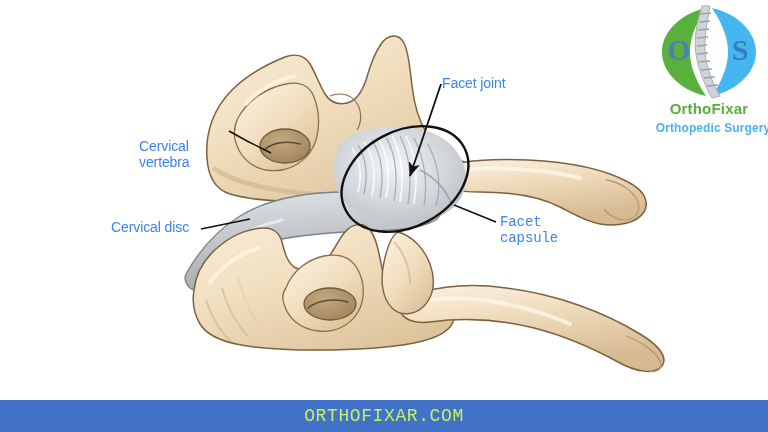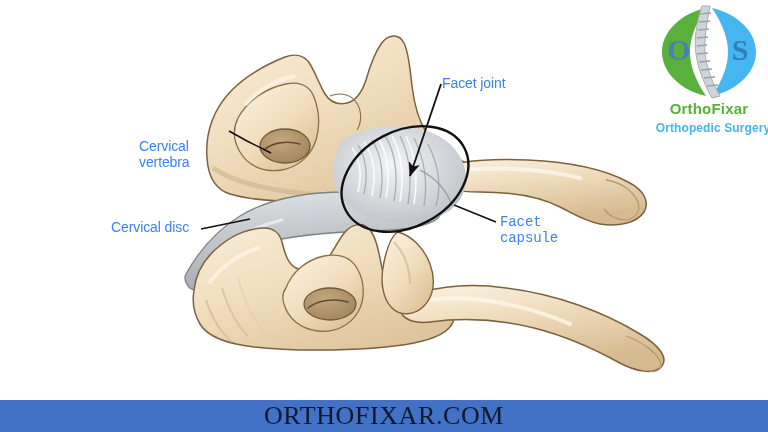--- a/index.html
+++ b/index.html
@@ -35,24 +35,24 @@
 
   
   #bottom-banner{
     position:absolute;
     left:0;bottom:0;
     width:768px;height:32px;
     background:#4272c8;
     display:flex;align-items:center;justify-content:center;
   }
   #banner-text{
-    font-family:Liberation Serif, serif;
-    font-size:26px;
+    font-family:Liberation Mono, monospace;
+    font-size:18px;
     font-weight:400;
-    color:#0f172a;
+    color:#bef264;
     letter-spacing:0.6px;
   }
 
   
   #logo{
     position:absolute;
     left:650px;top:4px;
     width:118px;height:142px;
   }
   .logo-svg{display:block;}

